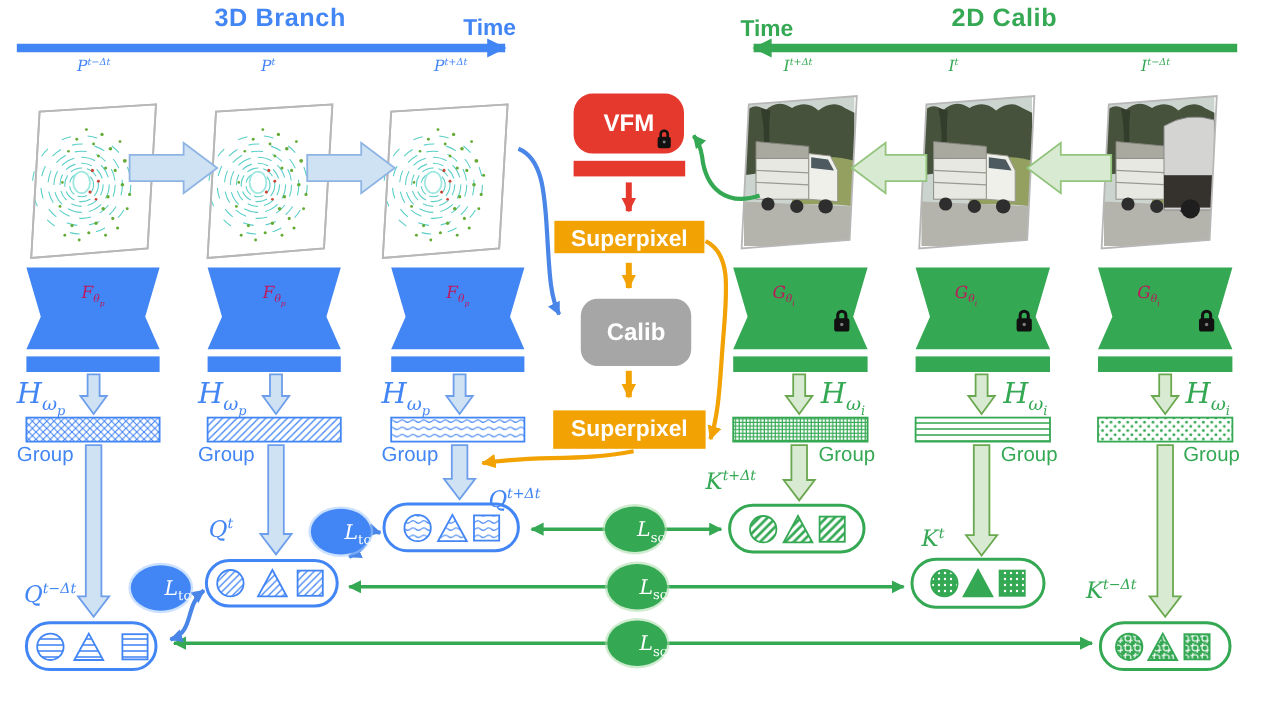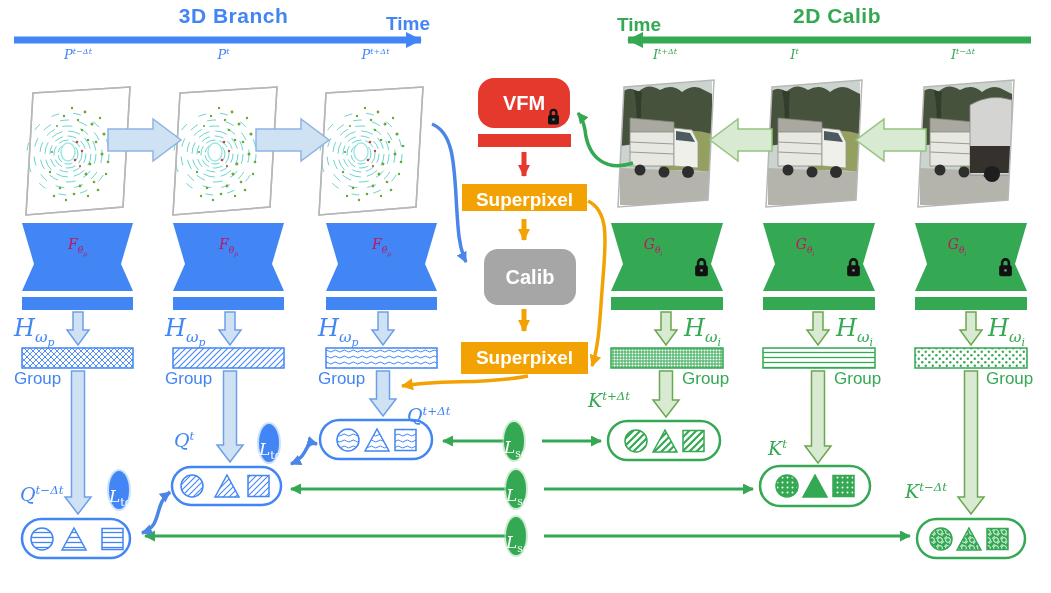--- a/index.html
+++ b/index.html
@@ -18,22 +18,22 @@
   .enc{font-size:14px;color:#be185d;font-style:italic;}
   .enc .s1, .hl .s1{font-size:64%;}
   .enc .s2, .hl .s2{font-size:70%;}
   .hl{font-size:24px;}
   .grp{position:absolute;font-size:17px;}
   .node{position:absolute;color:#fff;font-weight:bold;text-align:center;}
   .vfm{background:var(--red,#e5392e);border-radius:16px;font-size:20px;line-height:50px;}
   .redbar{background:var(--red,#e5392e);}
   .ybox{background:var(--yellow,#f4a202);font-size:19px;line-height:31px;}
   .calib{background:var(--gray,#a6a6a6);border-radius:14px;font-size:20px;line-height:57px;}
-  .loss{position:absolute;width:20px;height:38px;border-radius:50%;color:#fff;text-align:right;
-        line-height:51px;font-family:"DejaVu Serif",serif;font-style:italic;font-size:17px;}
+  .loss{position:absolute;width:50px;height:38px;border-radius:50%;color:#fff;text-align:right;
+        line-height:40px;font-family:"DejaVu Serif",serif;font-style:italic;font-size:17px;}
   .loss sub{font-size:11px;font-style:normal;}
   .loss.b{background:var(--blue,#4285f4);box-shadow:0 0 0 2px rgba(160,200,255,.55);}
   .loss.g{background:var(--green,#34a853);box-shadow:0 0 0 2px rgba(170,220,170,.55);}
   .lockwrap{position:absolute;right:9px;top:16px;}
   
   .sB{stroke:var(--blue,#4285f4);}
   .sG{stroke:var(--green,#34a853);}
   .fB{fill:var(--blue,#4285f4);}
   .fG{fill:var(--green,#34a853);}
   .blk3d{fill:var(--lightBlue,#cfe2f3);stroke:var(--blueSoft,#8eb4e3);stroke-width:1.5;}

